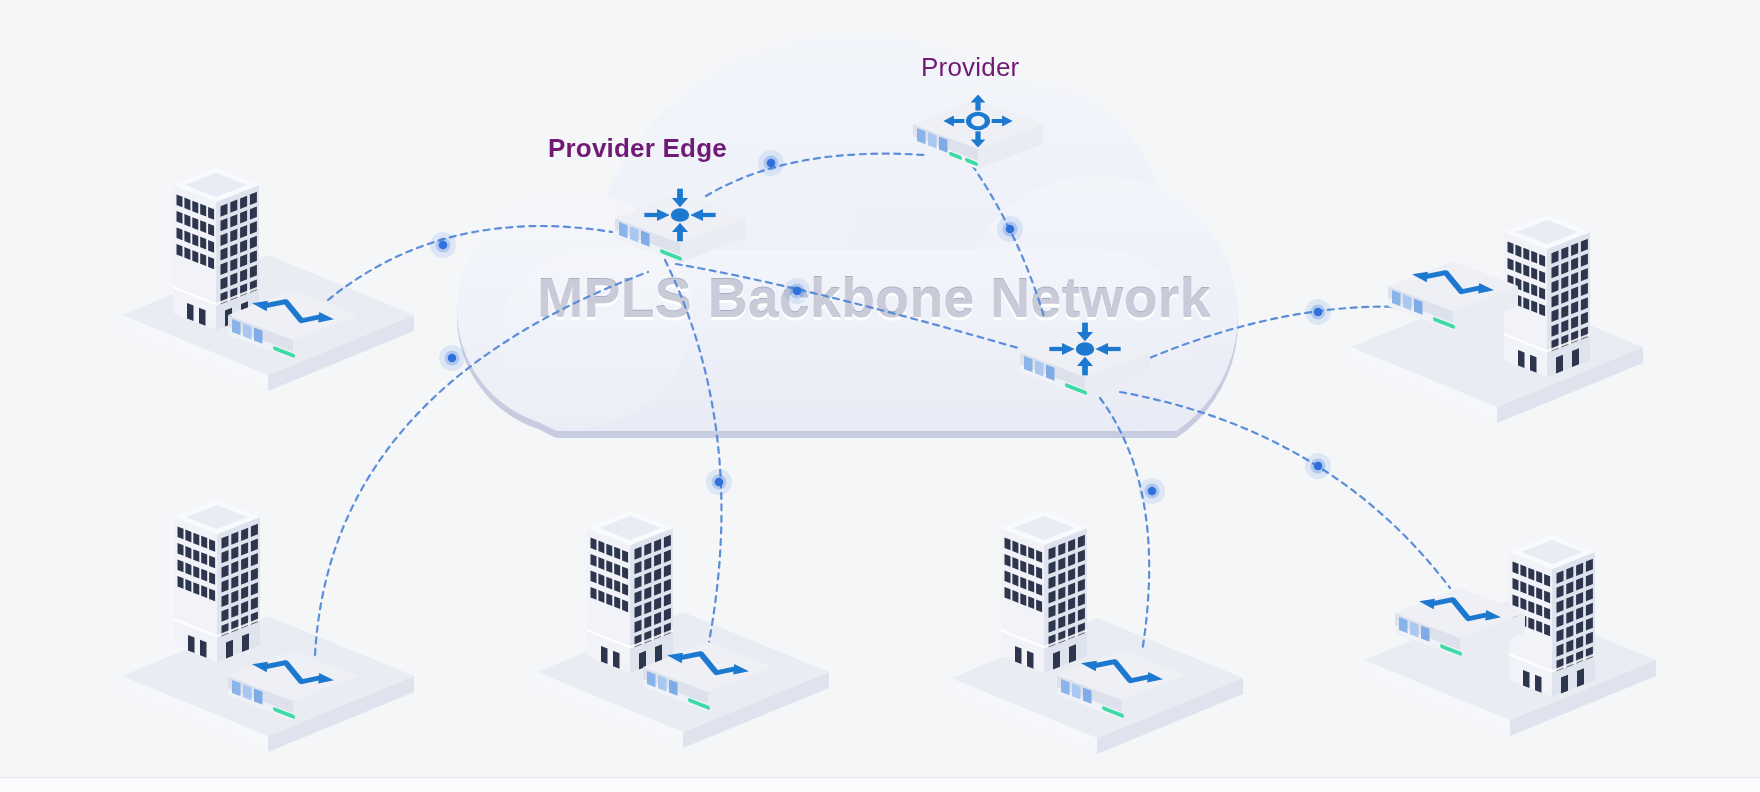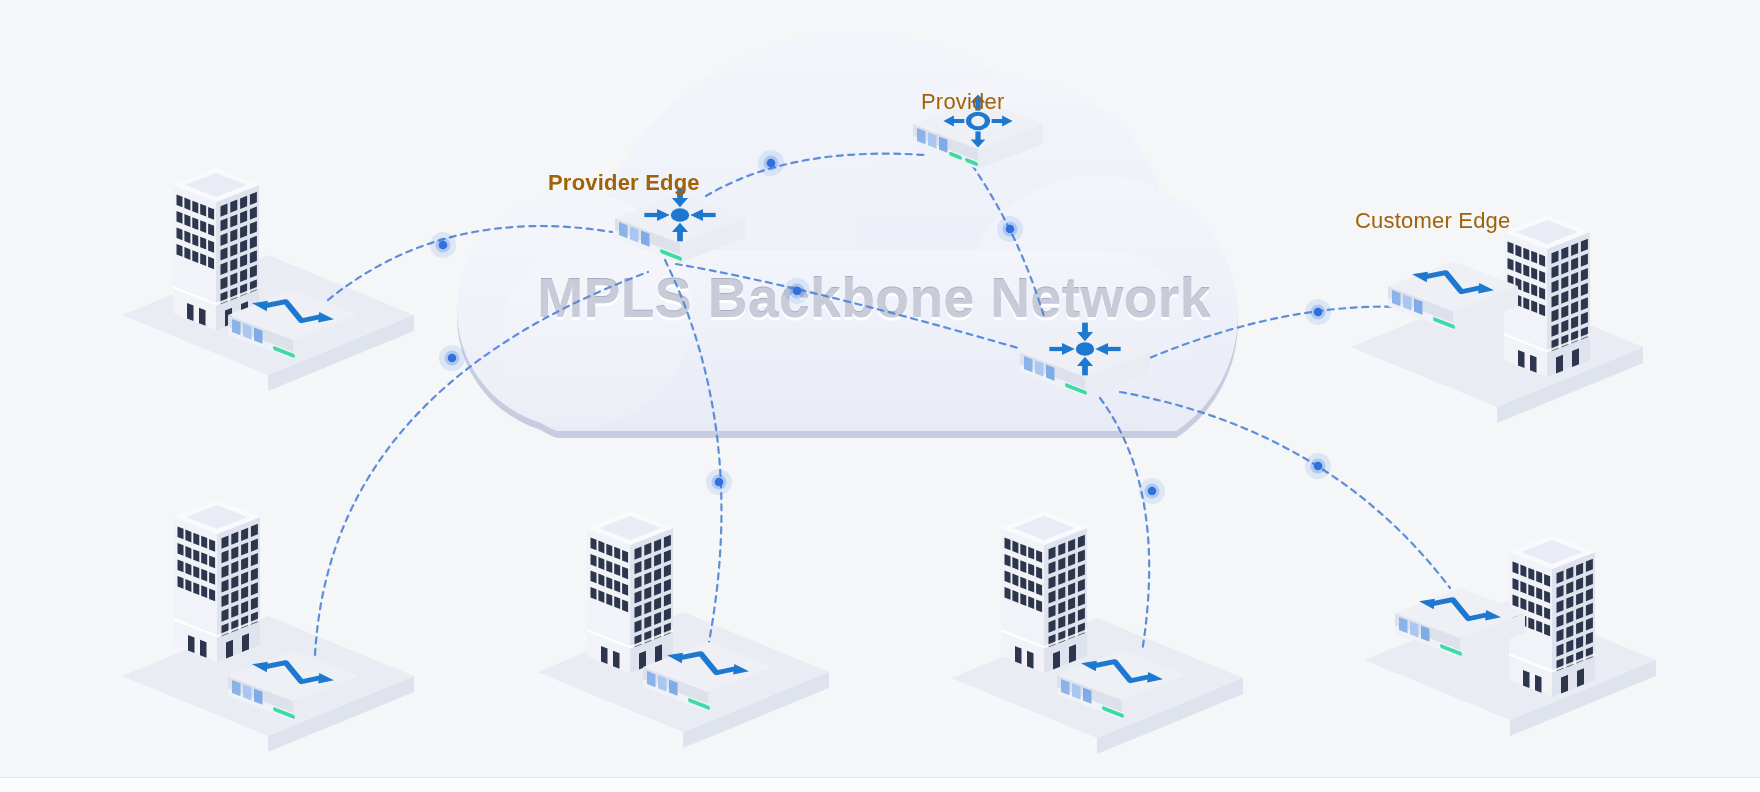--- a/index.html
+++ b/index.html
@@ -1,19 +1,19 @@
 <!DOCTYPE html>
 <html><head>
 <meta charset="utf-8">
 <style>
   html,body{margin:0;padding:0;background:#f5f6f8;}
   .scene{position:relative;width:1760px;height:792px;overflow:hidden;background:#f5f6f8;
          font-family:"Liberation Sans",sans-serif;}
   .scene svg{position:absolute;left:0;top:0;}
-  .diagram-label{position:absolute;font-size:22px;color:#a16207;letter-spacing:.2px;white-space:nowrap;margin-top:37px;}
+  .diagram-label{position:absolute;font-size:26px;color:#701a75;letter-spacing:.2px;white-space:nowrap;}
   #lbl-provider{left:921px;top:52px;}
   #lbl-provider-edge{left:548px;top:133px;font-weight:bold;}
   #lbl-customer-edge{left:1355px;top:171px;}
   .cloud-title{font-family:"Liberation Sans",sans-serif;font-size:55px;font-weight:700;
                letter-spacing:.5px;text-anchor:middle;}
   .t-dark{fill:#aab0c4;}
   .t-light{fill:#ffffff;}
   .t-main{fill:#c9ccd8;}
   .bottom-strip{position:absolute;left:0;bottom:0;width:100%;height:14px;background:#fbfcfe;
                 border-top:1px solid #e6e8ee;}
@@ -728,15 +728,14 @@
               <path d="M -26 -8 L -7 -13 L 8 11 L 26 6" fill="none" stroke="#1d78d0" stroke-width="6" stroke-linecap="round" stroke-linejoin="round"></path>
               <polygon points="-24,-14 -25,-1 -39,-11" fill="#1d78d0"></polygon>
               <polygon points="25,0 24,13 39,9" fill="#1d78d0"></polygon>
             </g>
           </g>
         </g>
       </g>
   </svg>
   <div class="diagram-label" id="lbl-provider">Provider</div>
   <div class="diagram-label" id="lbl-provider-edge">Provider Edge</div>
-  <div class="diagram-label" id="lbl-customer-edge">Customer Edge</div>
   <div class="bottom-strip"></div>
 </div>
 
 </body></html>

